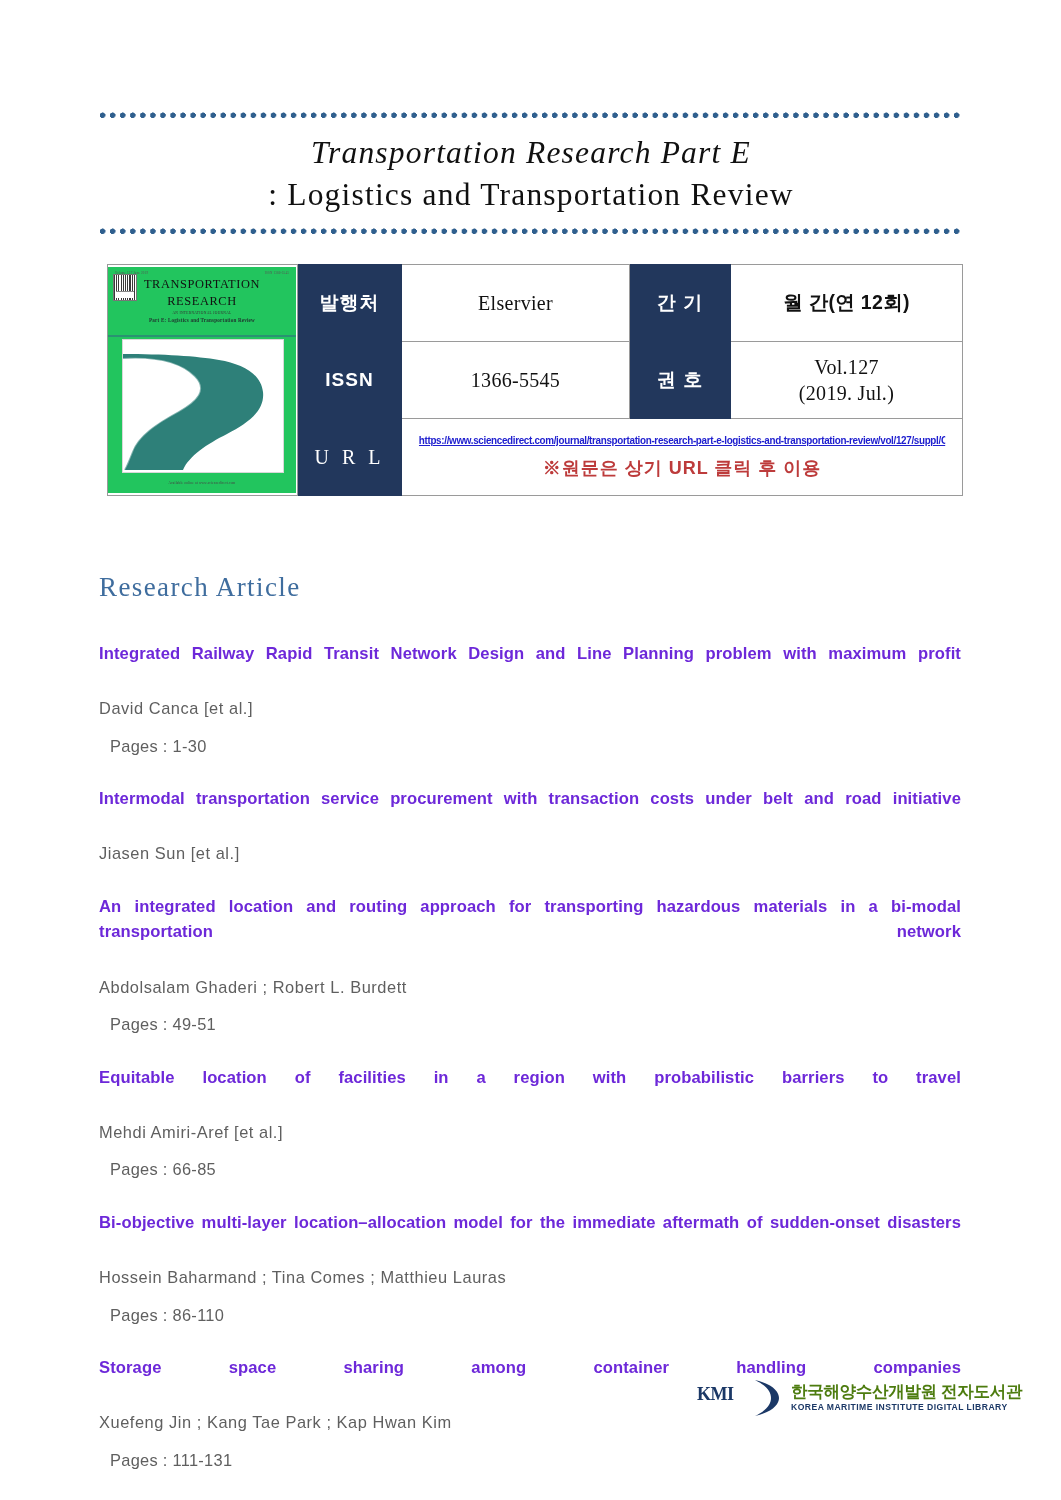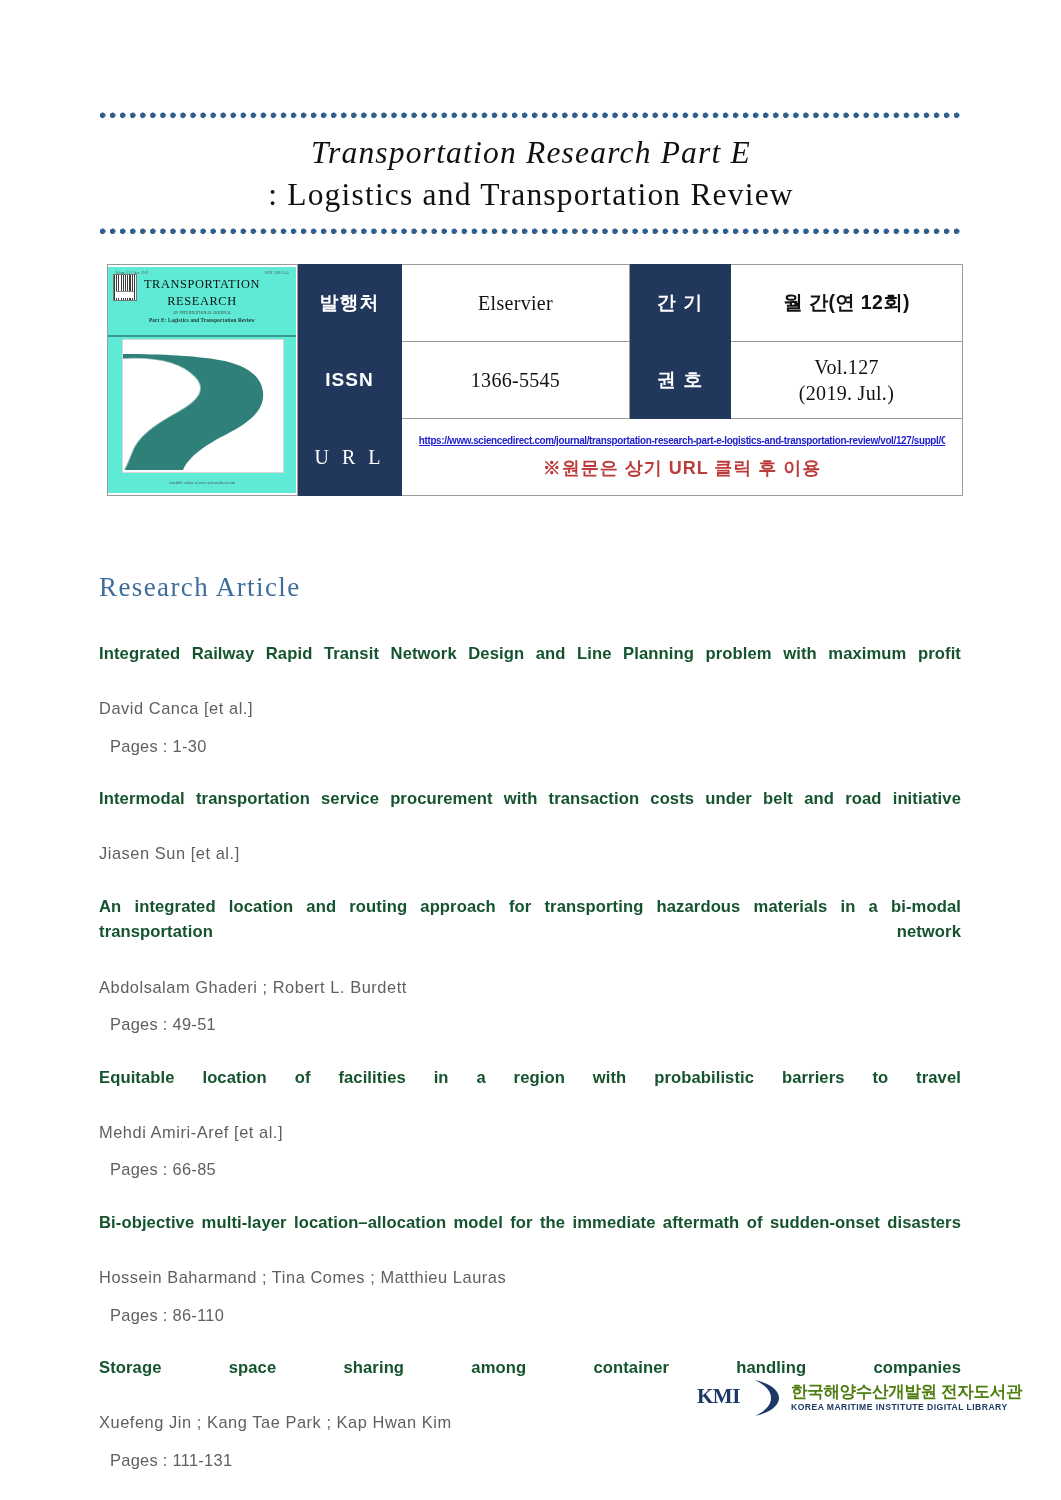--- a/index.html
+++ b/index.html
@@ -100,21 +100,21 @@
     padding: 0;
     background: #ffffff;
     border: 1px solid #9a9a9a;
   }
 
   
   .cover {
     position: relative;
     width: 188px;
     height: 226px;
-    background: #5eead4;
+    background: #22c55e;
     overflow: hidden;
   }
   .cover-top {
     position: relative;
     height: 66px;
     padding: 4px 5px 0 5px;
     box-sizing: border-box;
   }
   .cover-pub-row {
     display: flex;
@@ -246,21 +246,21 @@
     width: 862px;
   }
   .article {
     margin-bottom: 27px;
   }
   .article:last-child { margin-bottom: 0; }
   .art-title {
     font-family: "Liberation Sans", sans-serif;
     font-size: 16.6px;
     font-weight: 700;
-    color: #14532d;
+    color: #6d28d9;
     text-align: justify;
     line-height: 1.54;
     letter-spacing: 0.1px;
     margin: 0 0 3px 0;
   }
   .art-title:after {
     content: "";
     display: inline-block;
     width: 100%;
     height: 0;
@@ -296,21 +296,21 @@
     position: relative;
     width: 88px;
     height: 44px;
     flex: 0 0 auto;
   }
   .kmi-text {
     position: absolute;
     left: 0;
     top: 9px;
     font-family: "Liberation Serif", "DejaVu Serif", serif;
-    font-size: 21px;
+    font-size: 18px;
     font-weight: 700;
     color: #1b3866;
     letter-spacing: -0.5px;
     text-align: center;
   }
   .kmi-arc { position: absolute; left: 56px; top: 3px; }
   .kmi-words { margin-left: 6px; }
   .kmi-kr {
     font-family: "Liberation Sans", sans-serif;
     font-size: 16.5px;

